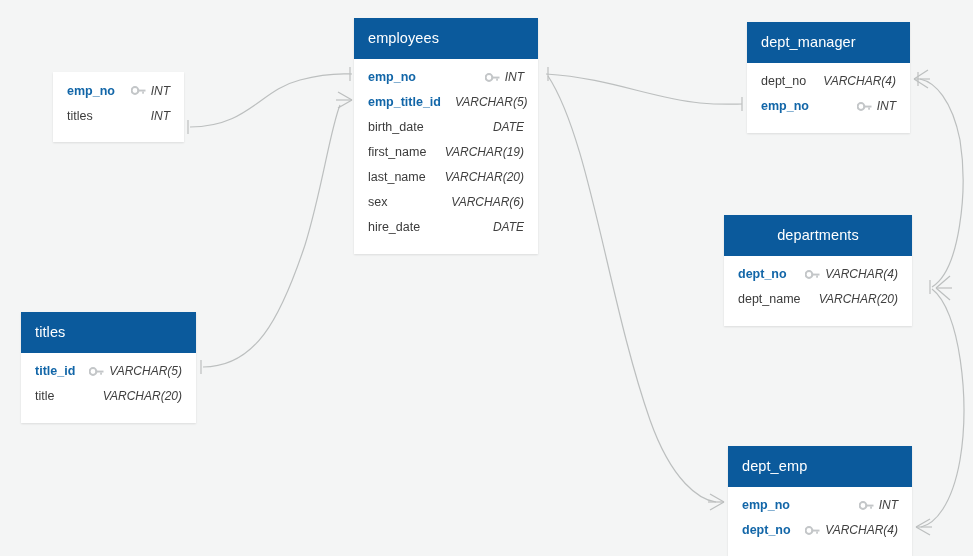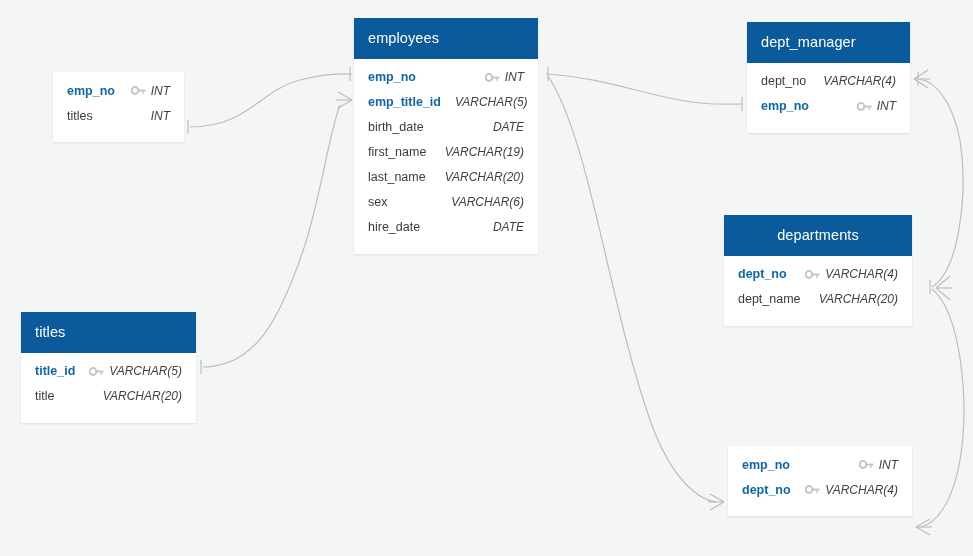--- a/index.html
+++ b/index.html
@@ -275,20 +275,21 @@
       </div>
       <div class="col-row">
         <span class="col-name">dept_name</span>
         <span class="col-spacer"></span>
         <span class="col-type">VARCHAR(20)</span>
       </div>
     </div>
   </div>
 
   <div class="table-node" style="left:728px; top:446px; width:184px;">
+    <div class="table-header">dept_emp</div>
     <div class="table-body">
       <div class="col-row">
         <span class="col-name key">emp_no</span>
         <span class="col-spacer"></span>
         <span class="key-icon">
             <svg width="15" height="11" viewBox="0 0 15 11">
               <circle cx="4" cy="5.5" r="3.4" fill="none" stroke="#c3c6c8" stroke-width="2"></circle>
               <rect x="6.5" y="4.6" width="8" height="1.9" fill="#c3c6c8"></rect>
               <rect x="11.2" y="6.5" width="1.7" height="2.2" fill="#c3c6c8"></rect>
             </svg>

